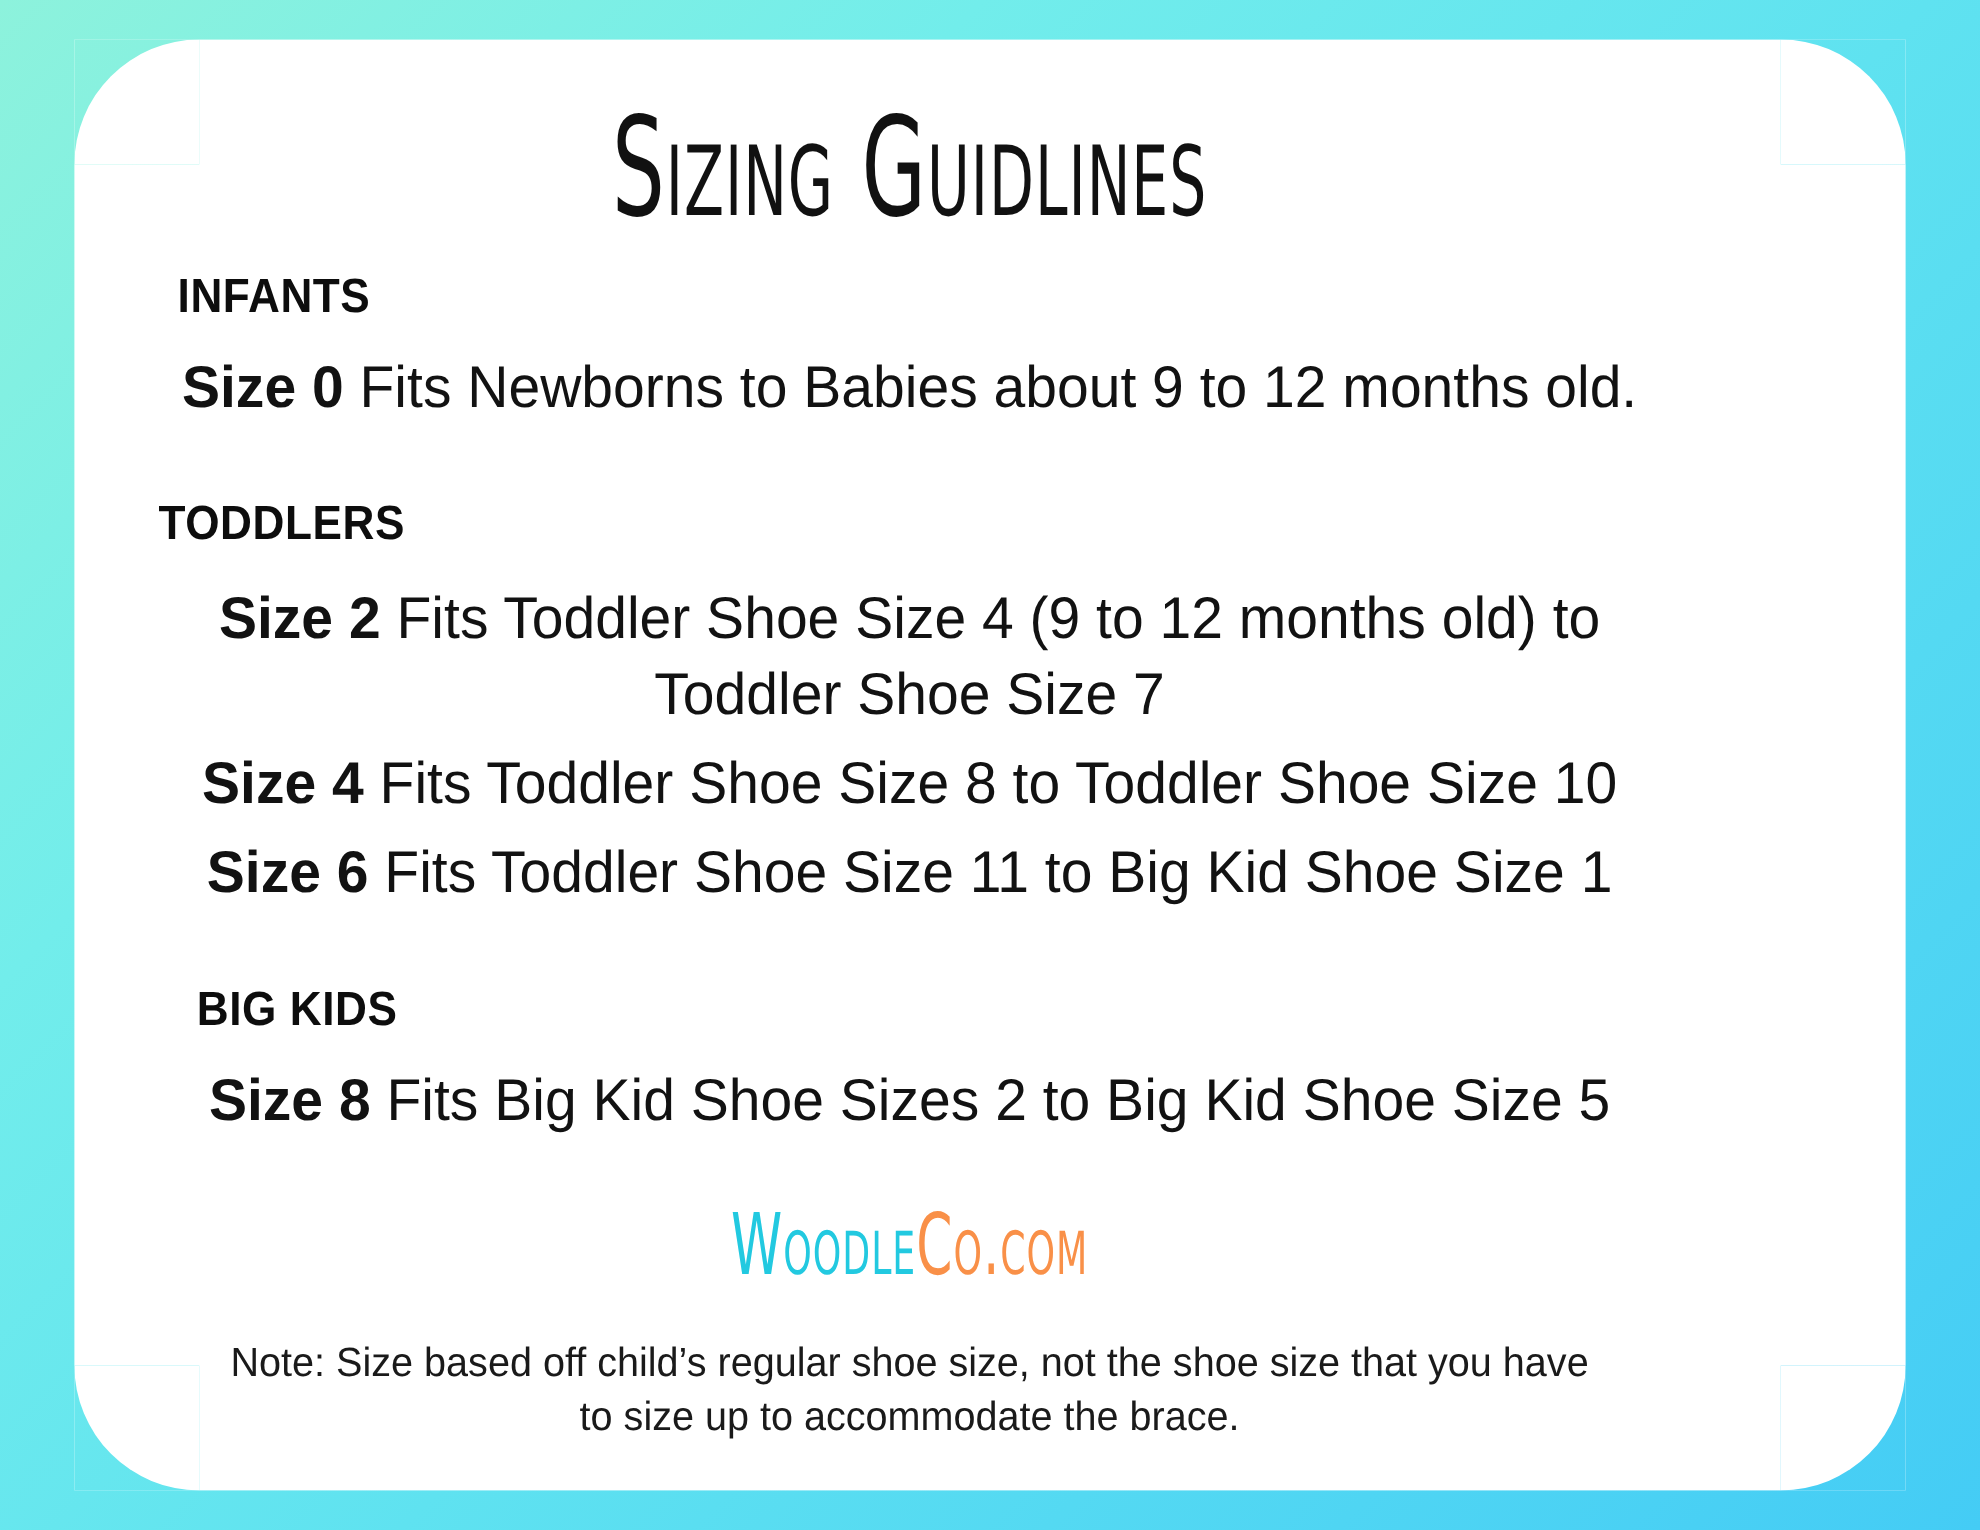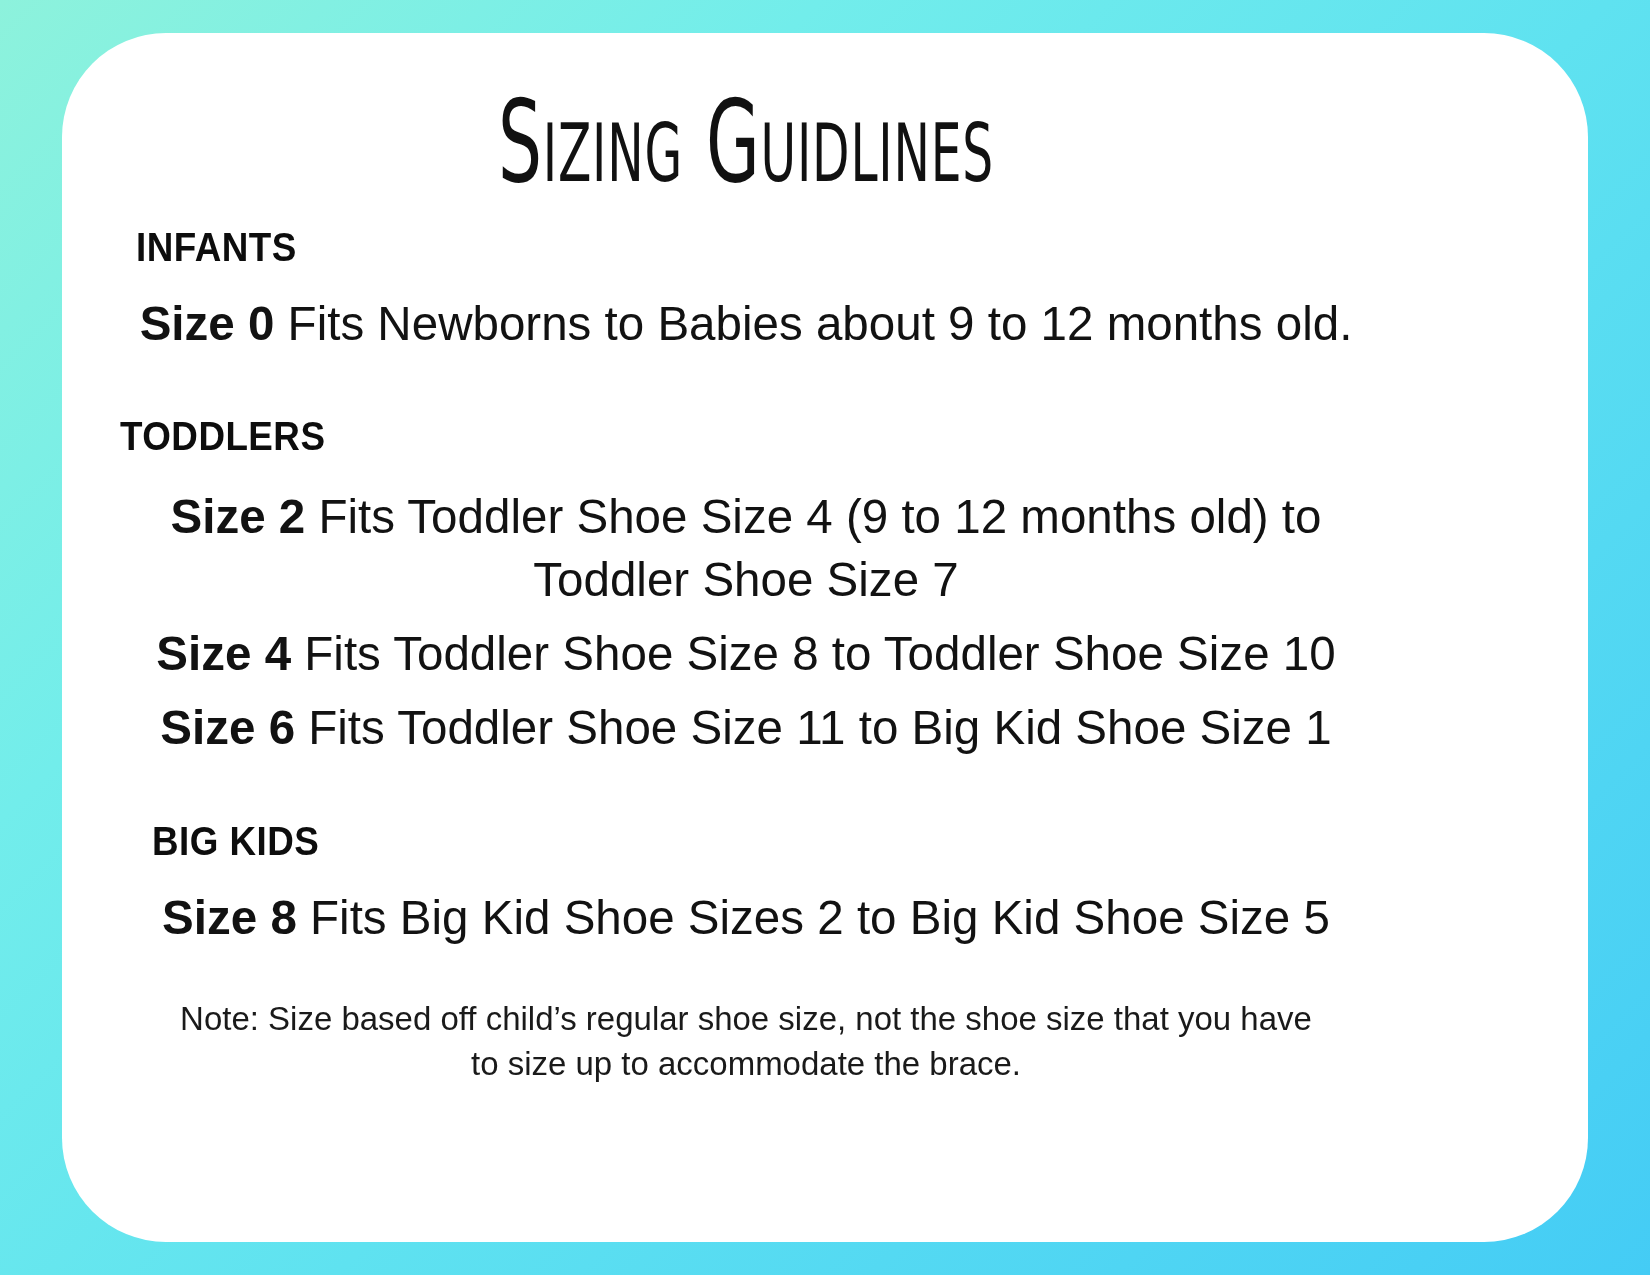--- a/index.html
+++ b/index.html
@@ -67,21 +67,21 @@
   #corner-bl .cut  { left: 0px;    top: -104px; }
 
   
   #corner-br { left: 1484px; top: 1138px; }
   #corner-br .fill { left: -1484px; top: -1138px; }
   #corner-br .cut  { left: -104px;  top: -104px; }
 
   
   #content {
     position: absolute;
-    left: 62px;
+    left: 74px;
     top: 33px;
     width: 1368px;
     height: 1209px;
   }
 
   #title {
     font-family: "DejaVu Sans Condensed", "Liberation Sans Narrow", "Liberation Sans", sans-serif;
     font-size: 94px;
     font-weight: 400;
     font-variant: small-caps;
@@ -195,17 +195,18 @@
     <p class="size-line" id="line-size2"><b>Size 2</b><span> Fits Toddler Shoe Size 4 (9 to 12 months old) to Toddler Shoe Size 7</span></p>
 
     <p class="size-line" id="line-size4"><b>Size 4</b><span> Fits Toddler Shoe Size 8 to Toddler Shoe Size 10</span></p>
 
     <p class="size-line" id="line-size6"><b>Size 6</b><span> Fits Toddler Shoe Size 11 to Big Kid Shoe Size 1</span></p>
 
     <div class="sect-head" id="head-bigkids">BIG KIDS</div>
 
     <p class="size-line" id="line-size8"><b>Size 8</b><span> Fits Big Kid Shoe Sizes 2 to Big Kid Shoe Size 5</span></p>
 
+    <div id="logo"><span class="wrap"><span class="brand">Woodle</span><span class="domain">Co.com</span></span></div>
 
     <div id="note">Note: Size based off child’s regular shoe size, not the shoe size that you have to size up to accommodate the brace.</div>
 
   </div>
 </div>
 
 </body></html>

